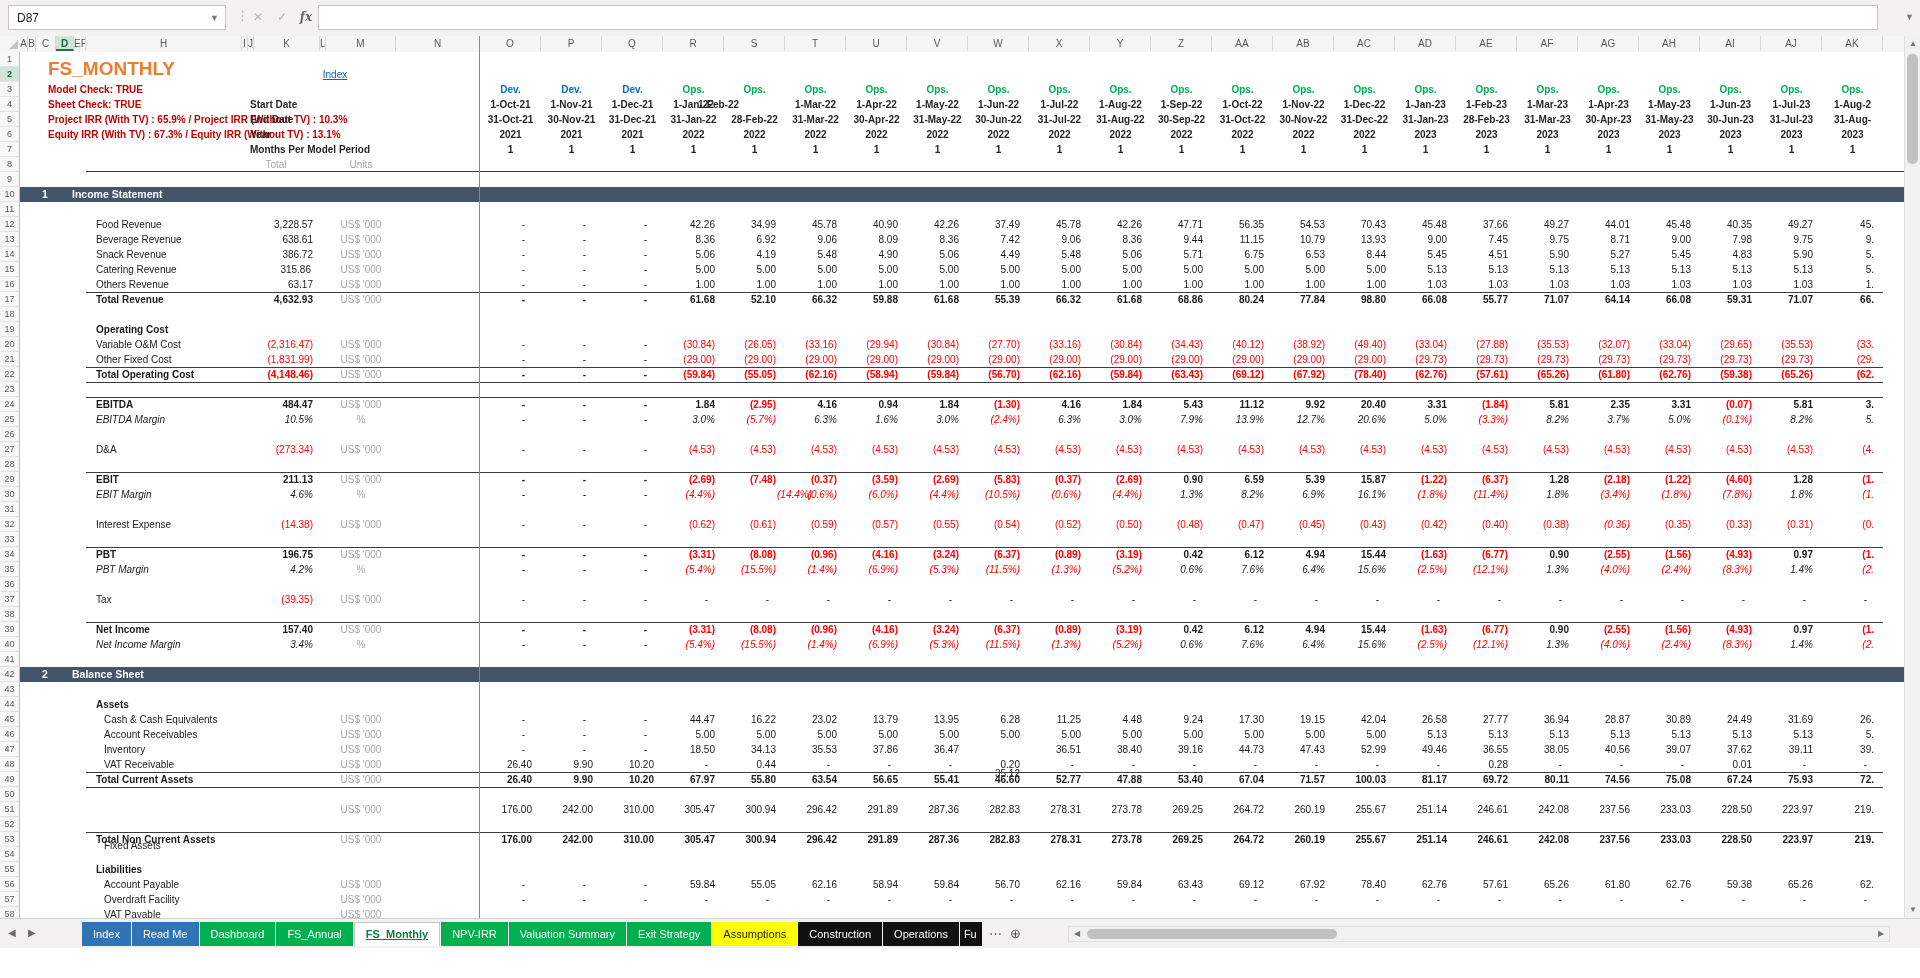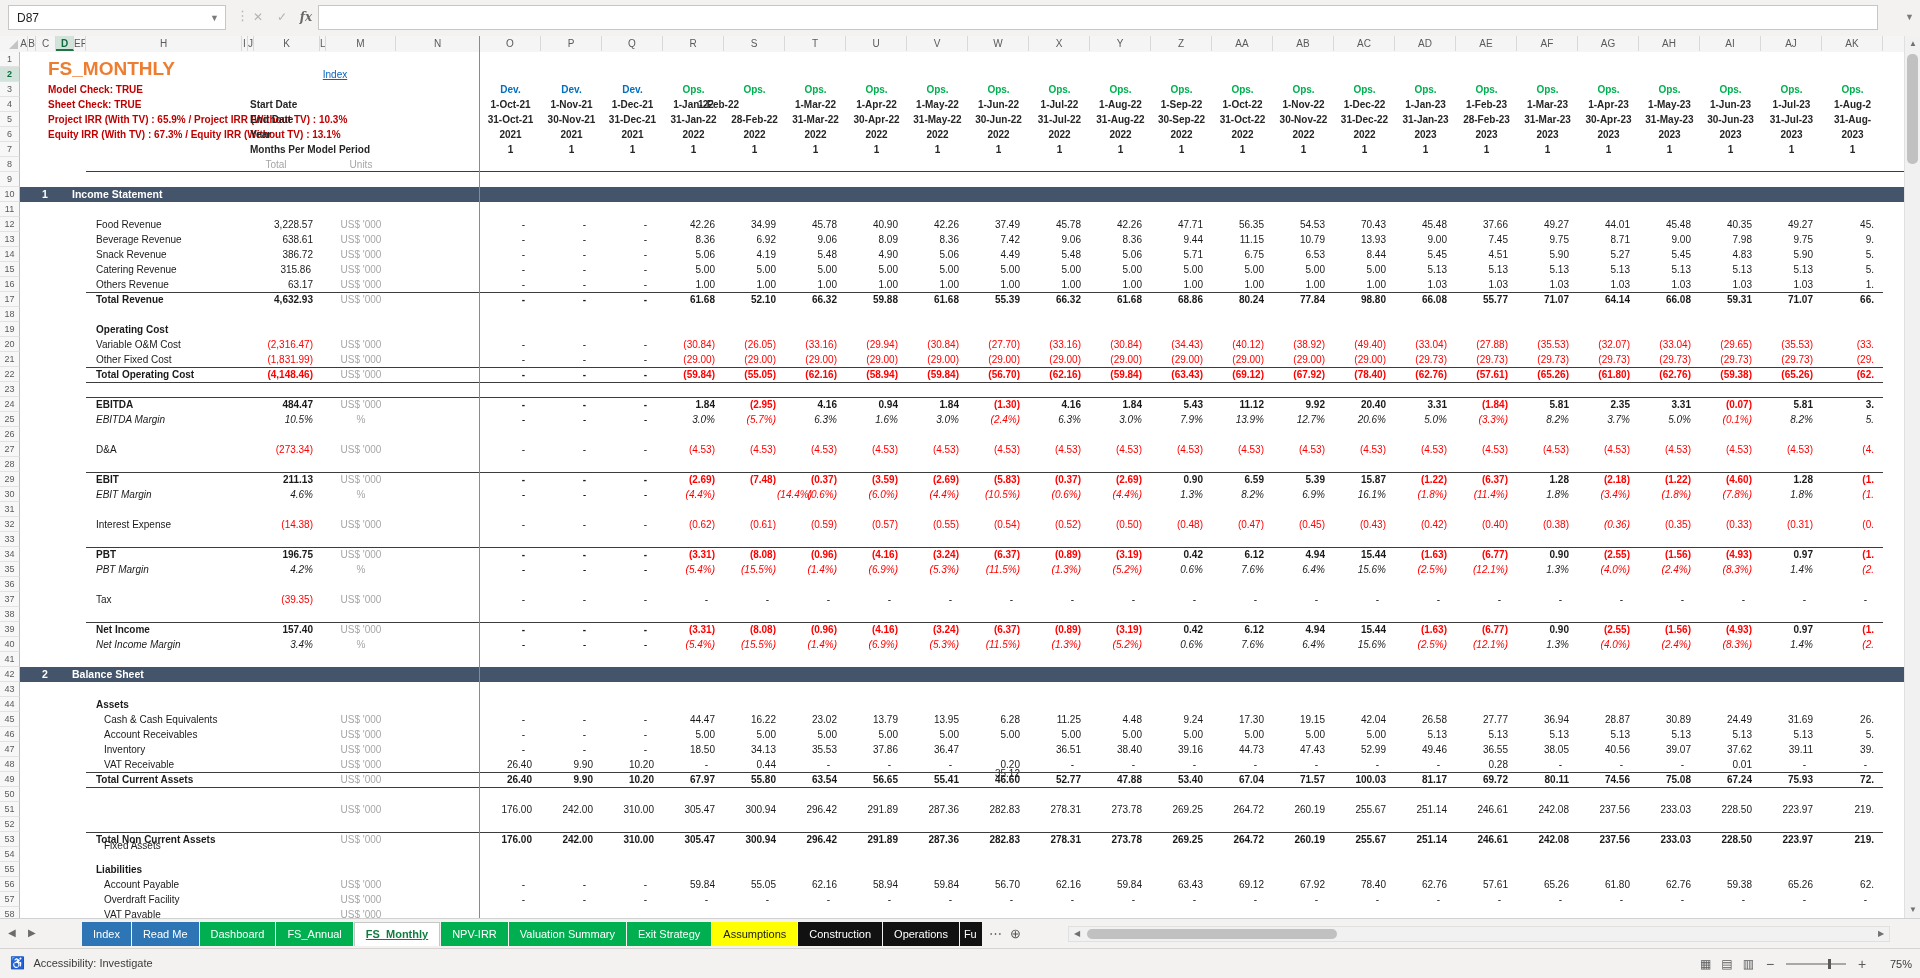--- a/index.html
+++ b/index.html
@@ -1106,30 +1106,13 @@
         <div class="tmore">⋯</div>
         <div class="tadd">⊕</div>
       </div>
     <div id="hscroll">
       <div class="harrow" style="left:0;">◀</div>
       <div id="hthumb"></div>
       <div class="harrow" style="right:0;">▶</div>
     </div>
   </div>
 
-  <div id="statusbar">
-    <div id="acc">
-      <span class="aicon">♿</span>
-      <span>Accessibility: Investigate</span>
-    </div>
-    <div id="rightstatus">
-      <span class="vicon">▦</span>
-      <span class="vicon">▤</span>
-      <span class="vicon">▥</span>
-      <span class="zbtn">−</span>
-      <span id="ztrack">
-          <span id="zthumb"></span>
-        </span>
-      <span class="zbtn">+</span>
-      <span id="zoomlvl">75%</span>
-    </div>
-  </div>
 </div>
 
 </body></html>

